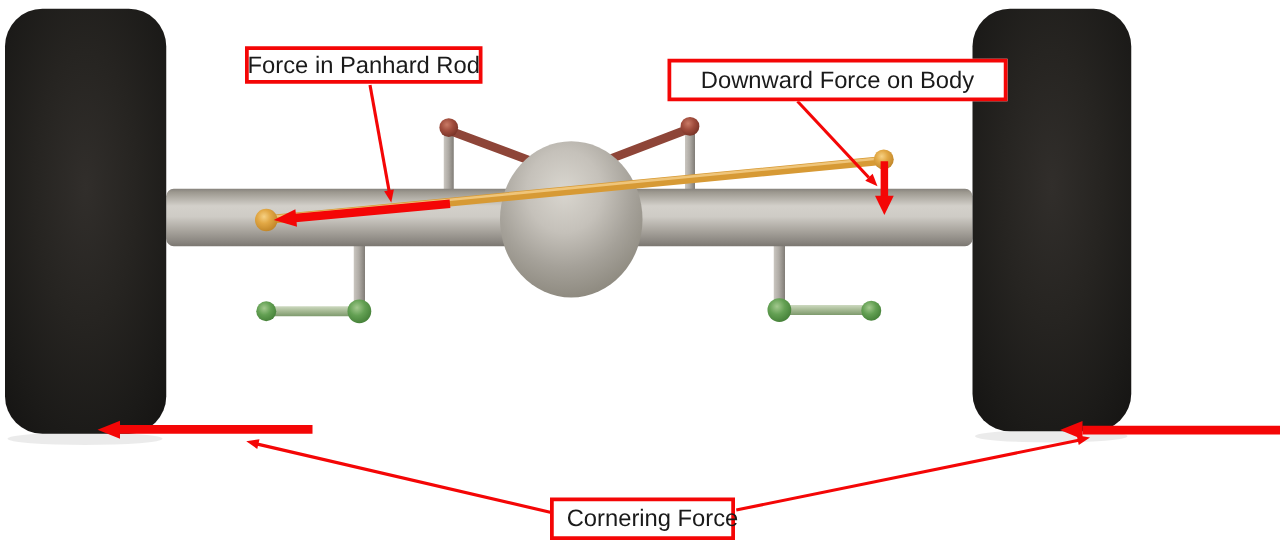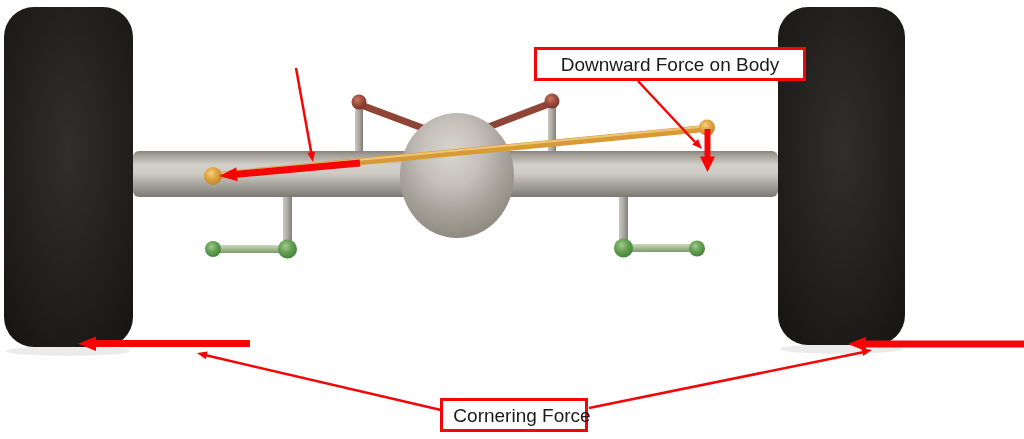--- a/index.html
+++ b/index.html
@@ -164,20 +164,23 @@
     <g>
       <line x1="441" y1="410" x2="206" y2="355.3" stroke="#f40606" stroke-width="2.5"></line>
       <polygon points="197,353 207.6,351.4 205.8,359.2" fill="#f40606"></polygon>
     </g>
     <g>
       <line x1="589" y1="408" x2="863" y2="352.2" stroke="#f40606" stroke-width="2.5"></line>
       <polygon points="872,350 863,355.9 861.4,348.1" fill="#f40606"></polygon>
     </g>
   </svg>
 
+  <div class="label-box" id="label-panhard">
+    <span>Force in Panhard Rod</span>
+  </div>
 
   <div class="label-box" id="label-downward">
     <span>Downward Force on Body</span>
   </div>
 
   <div class="label-box" id="label-cornering">
     <span>Cornering Force</span>
   </div>
 
 </div>

